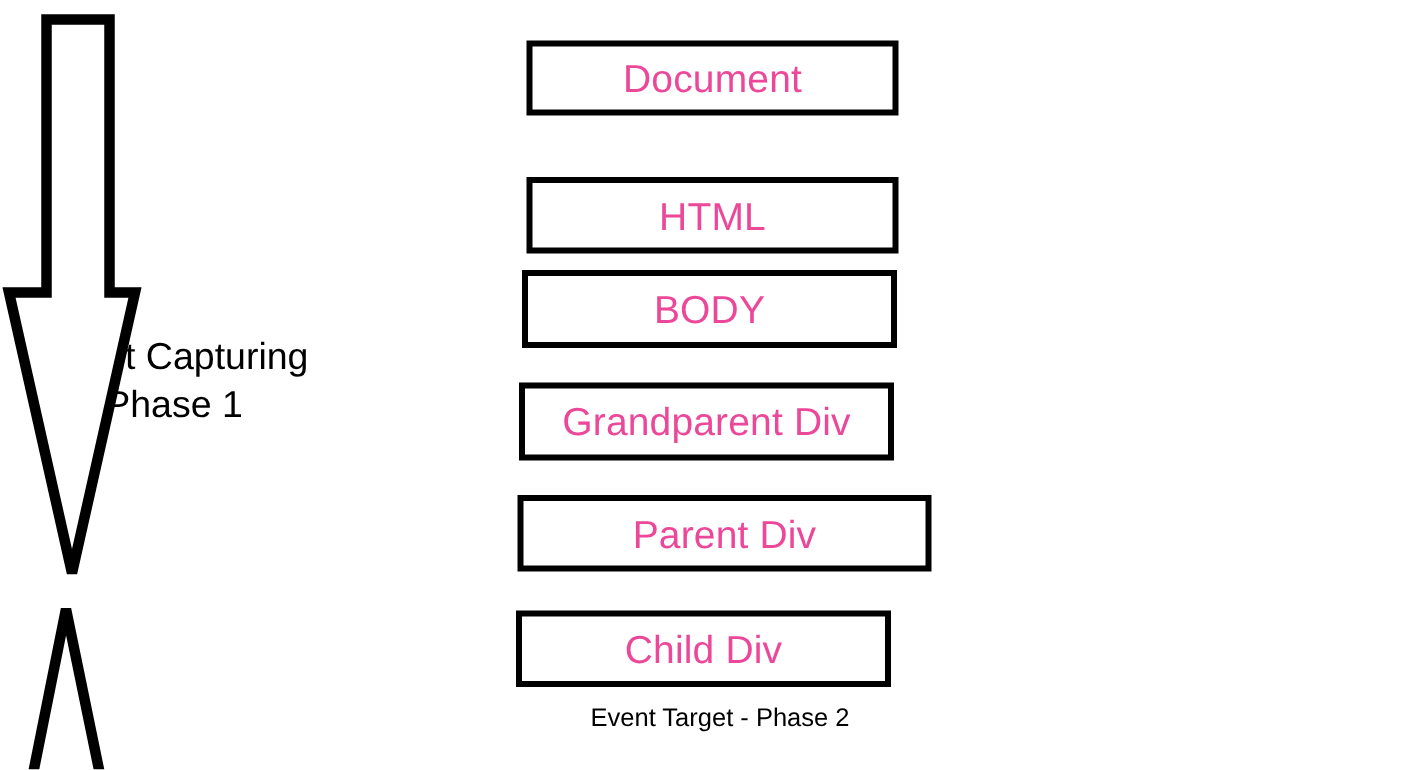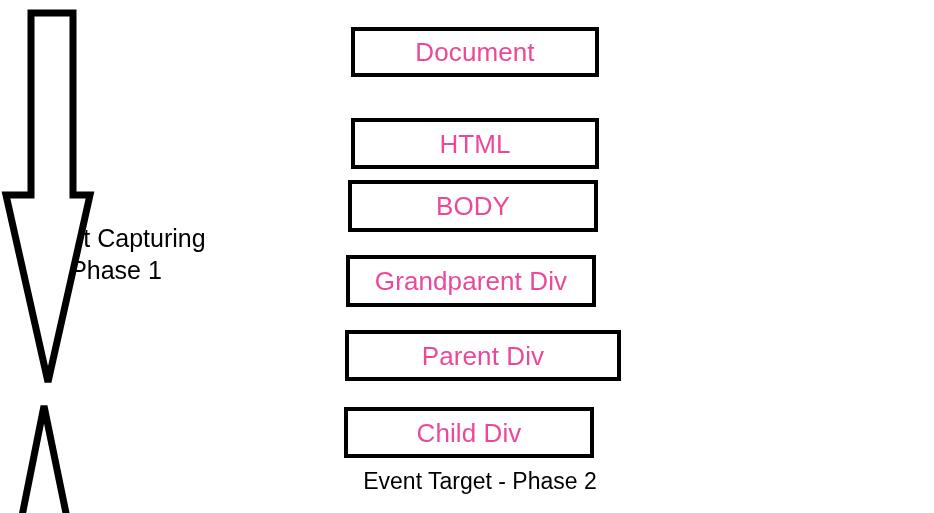--- a/index.html
+++ b/index.html
@@ -56,21 +56,21 @@
   }
   .label-capturing { left: 8px;   top: 222px; width: 216px; }
   .label-bubbling  { left: 716px; top: 212px; width: 218px; }
 
   .caption {
     position: absolute;
     left: 280px;
     top: 470px;
     width: 400px;
     text-align: center;
-    font-size: 23px;
+    font-size: 17px;
     line-height: 1;
     color: #000000;
     white-space: nowrap;
   }
 
   
   .arrow-svg {
     position: absolute;
     overflow: visible;
   }

